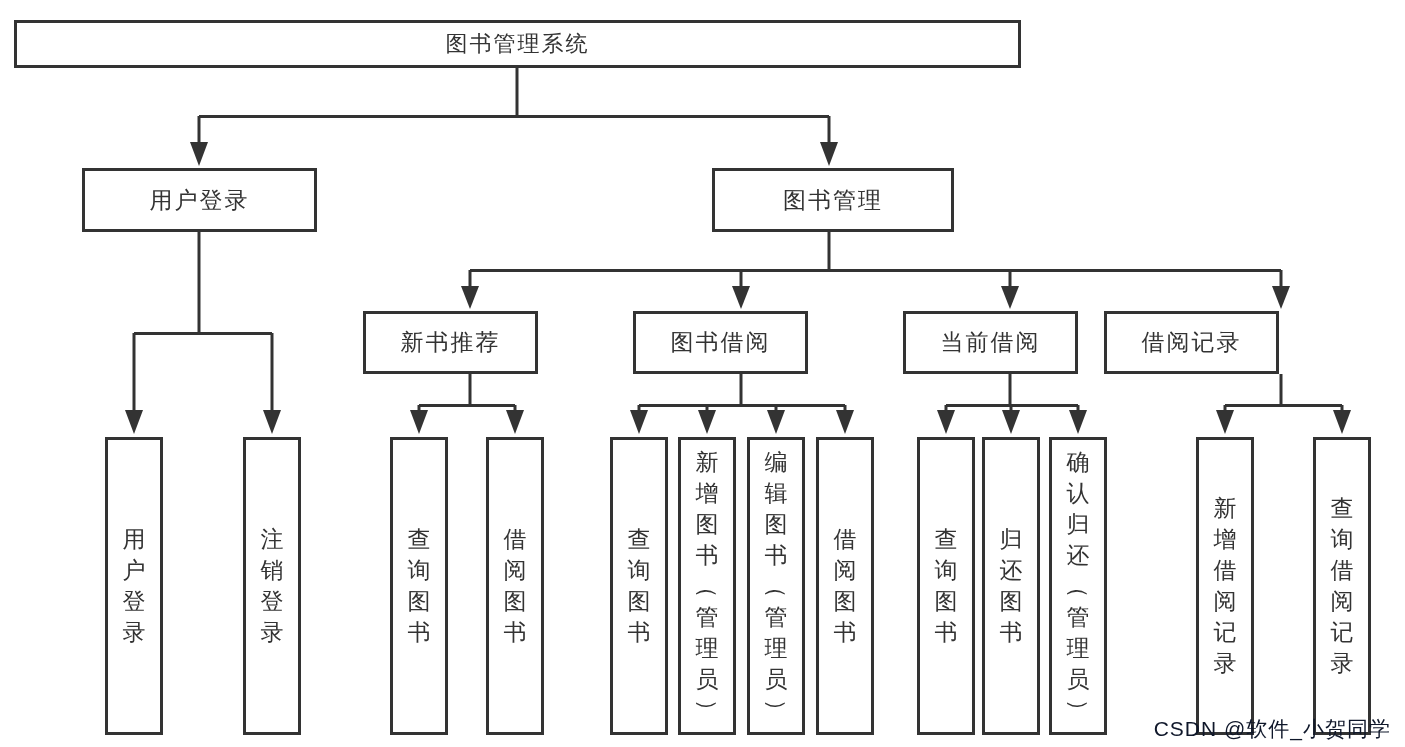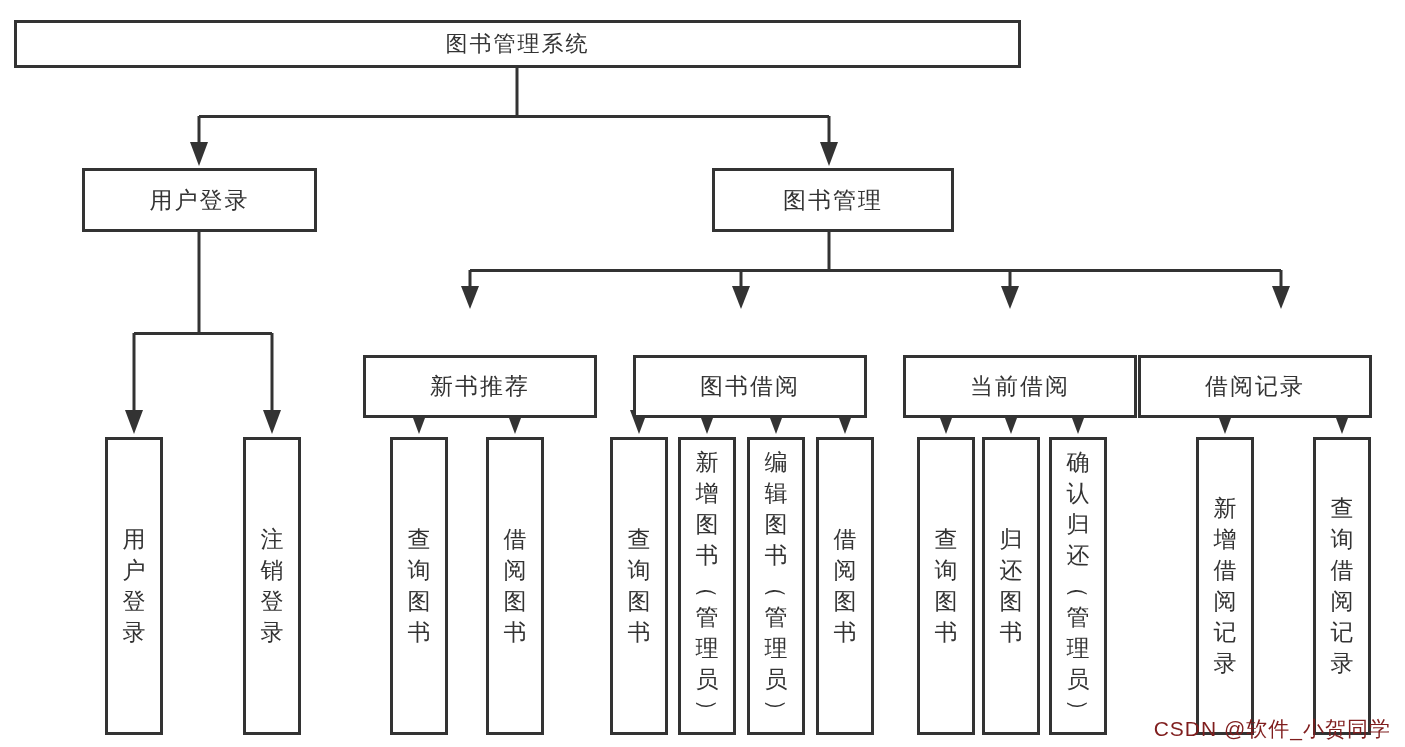--- a/index.html
+++ b/index.html
@@ -29,25 +29,25 @@
     font-size: 23px;
     letter-spacing: 2px;
     z-index: 2;
   }
   
   .n-root { left: 14px; top: 20px; width: 1007px; height: 48px; font-size: 22px; }
   
   .n-user-login  { left: 82px;  top: 168px; width: 235px; height: 64px; }
   .n-book-mgmt   { left: 712px; top: 168px; width: 242px; height: 64px; }
   
-  .lvl3 { top: 311px; width: 234px; height: 63px; margin-top: 44px; }
+  .lvl3 { top: 311px; width: 175px; height: 63px; }
   .n-newbook { left: 363px; }
   .n-borrow  { left: 633px; }
   .n-current { left: 903px; }
-  .n-records { left: 1138px; }
+  .n-records { left: 1104px; }
   
   .leaf {
     top: 437px; width: 58px; height: 298px;
     flex-direction: column;
     font-size: 23px;
     letter-spacing: 0;
     line-height: 31px;
   }
   .leaf span { display: block; text-align: center; height: 31px; }
   .leaf span.rot { transform: rotate(90deg); }
@@ -56,21 +56,21 @@
   .x-610  { left: 610px; }  .x-678  { left: 678px; }
   .x-747  { left: 747px; }  .x-816  { left: 816px; }
   .x-917  { left: 917px; }  .x-982  { left: 982px; }
   .x-1049 { left: 1049px; }
   .x-1196 { left: 1196px; } .x-1313 { left: 1313px; }
   .watermark {
     position: absolute;
     right: 14px;
     bottom: 4px;
     font-size: 21px;
-    color: #7f1d1d;
+    color: #0f172a;
     letter-spacing: 1px;
     z-index: 3;
     white-space: nowrap;
   }
 </style>
 </head>
 <body>
 
 <div class="canvas">
 

